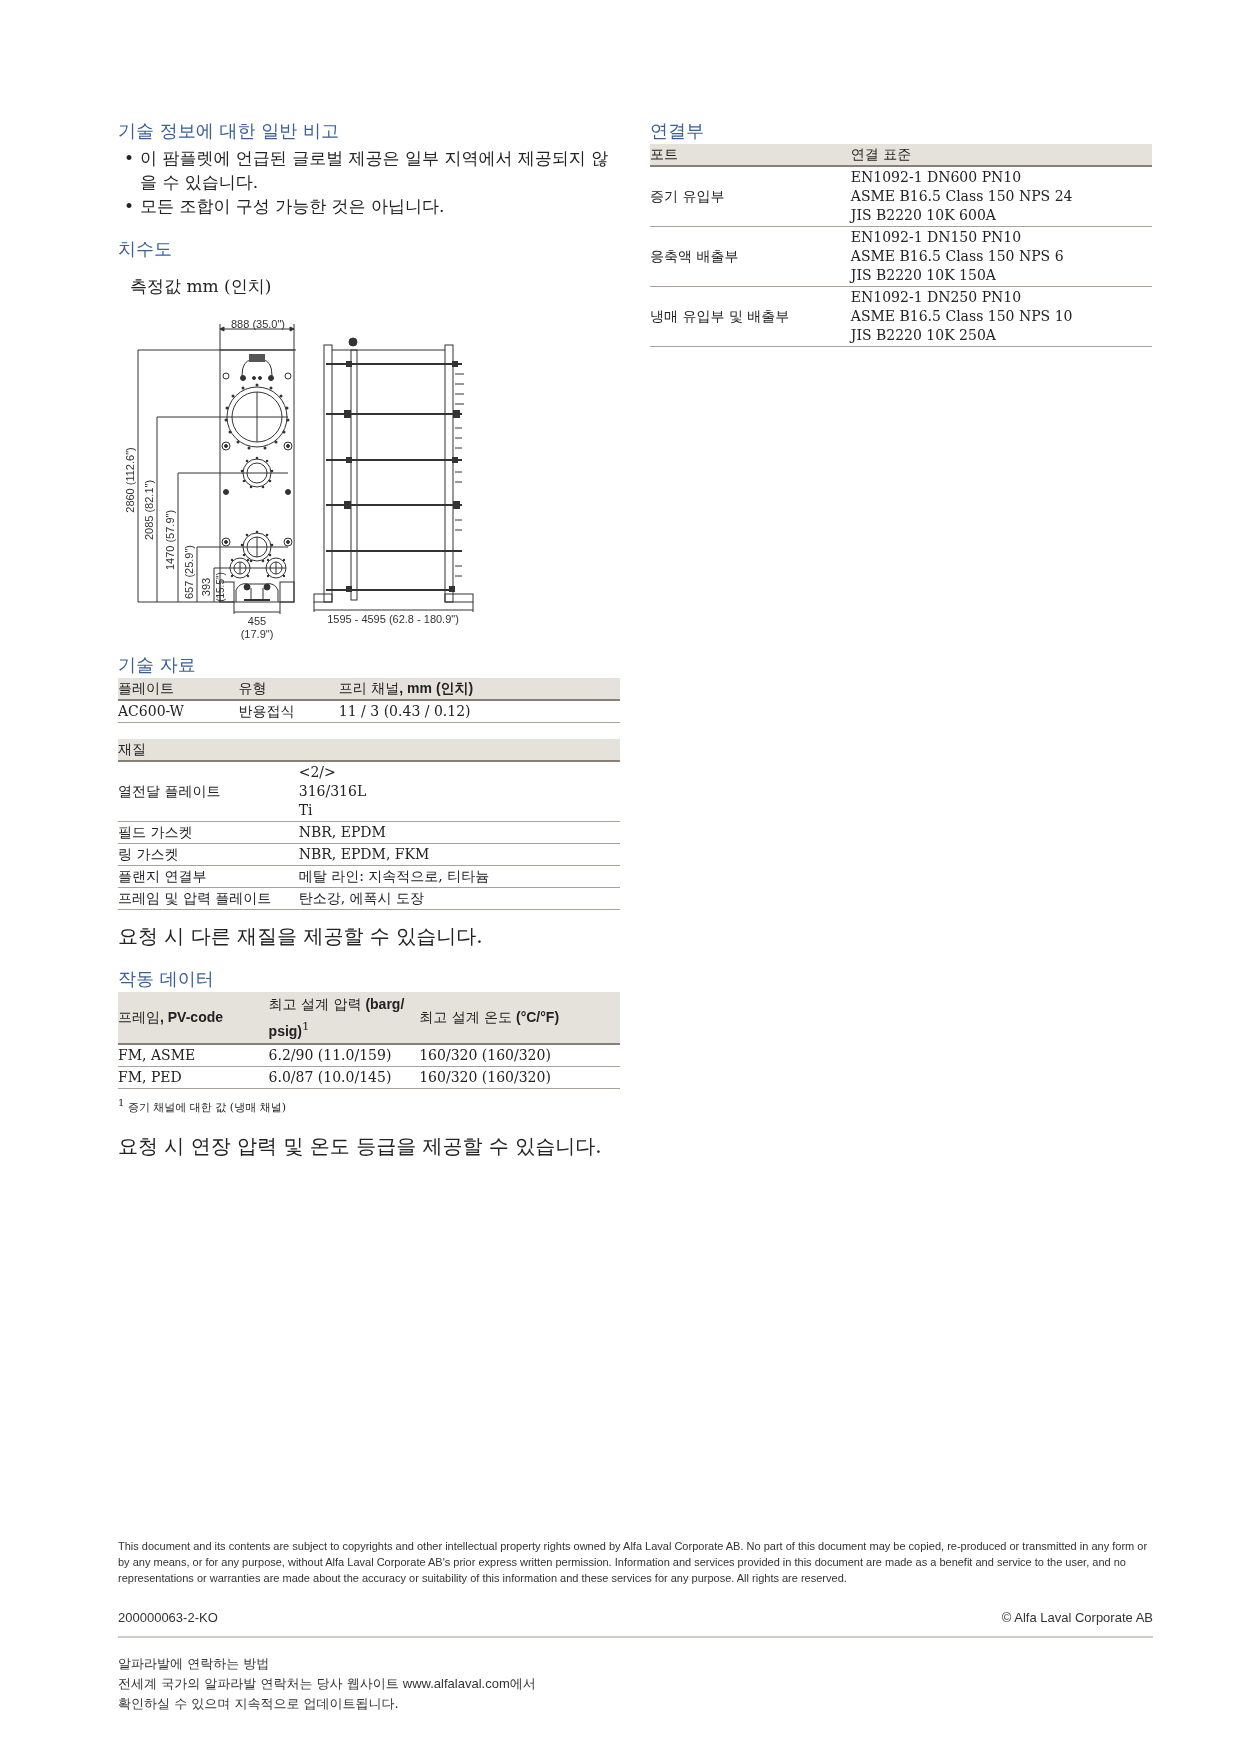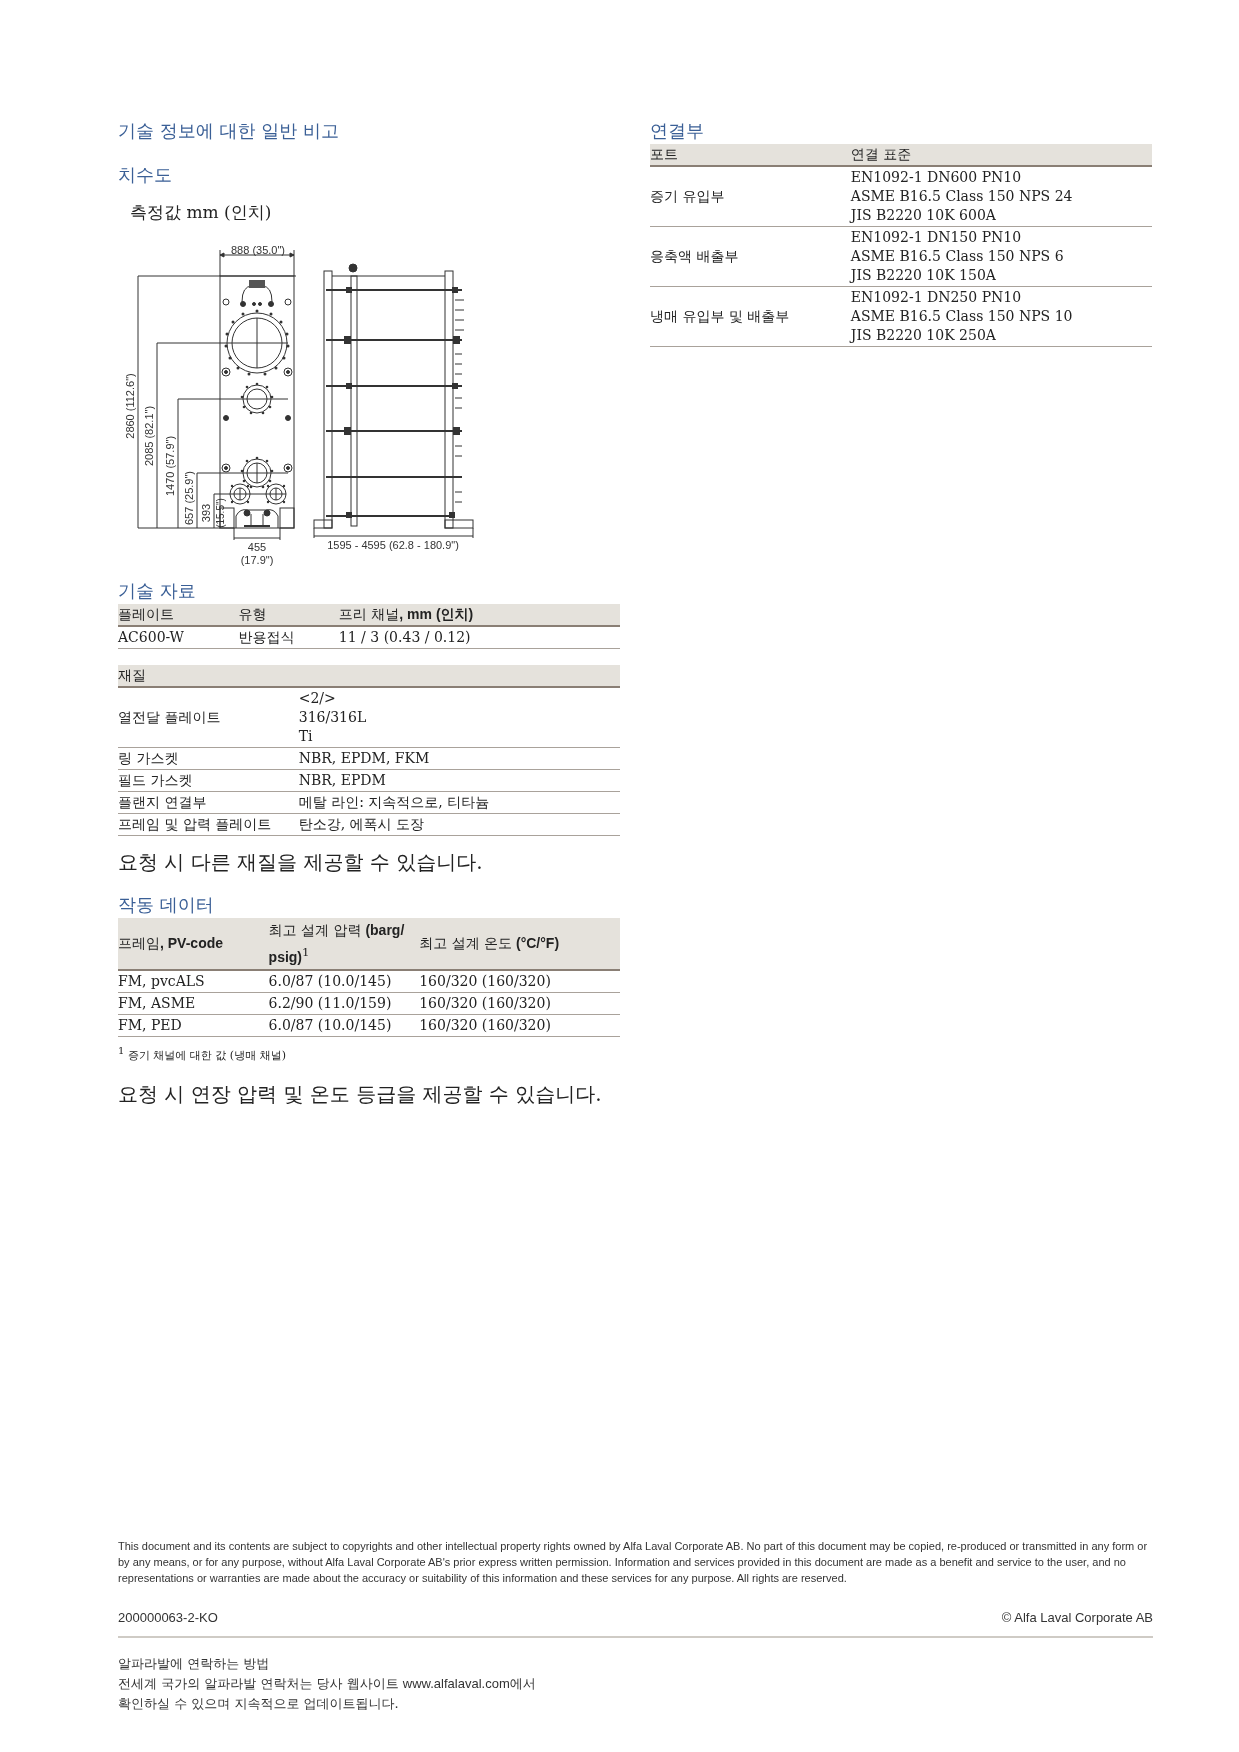--- a/index.html
+++ b/index.html
@@ -41,20 +41,24 @@
     .contact { position: absolute; left: 118px; top: 1654px; font-size: 13px; line-height: 20px; color: #333; }
     .contact .sans { font-family: "Liberation Sans", sans-serif; }
   </style>
 </head>
 <body>
 
 <div class="col-left">
 
   <section>
     <h2 class="h-title">기술 정보에 대한 일반 비고</h2>
+    <ul class="bullets">
+      <li>이 팜플렛에 언급된 글로벌 제공은 일부 지역에서 제공되지 않을 수 있습니다.</li>
+      <li>모든 조합이 구성 가능한 것은 아닙니다.</li>
+    </ul>
   </section>
 
   <section class="sec">
     <h2 class="h-title">치수도</h2>
     <p class="subtext">측정값 mm (인치)</p>
 
     <div class="diagram">
       <svg width="380" height="330" viewBox="0 0 380 330" xmlns="http://www.w3.org/2000/svg" font-family="Liberation Sans, sans-serif" font-size="11" fill="none" stroke="#333" stroke-width="1">
 
         <rect x="114" y="40" width="74" height="252"></rect>
@@ -266,26 +270,26 @@
       <tbody>
         <tr class="group">
           <td style="width:36%">열전달 플레이트</td>
           <td>
             <div>&lt;2/&gt;</div>
             <div>316/316L</div>
             <div>Ti</div>
           </td>
         </tr>
         <tr class="group">
+          <td>필드 가스켓</td>
+          <td>NBR, EPDM</td>
+        </tr>
+        <tr class="group">
           <td>링 가스켓</td>
           <td>NBR, EPDM, FKM</td>
-        </tr>
-        <tr class="group">
-          <td>필드 가스켓</td>
-          <td>NBR, EPDM</td>
         </tr>
         <tr class="group">
           <td>플랜지 연결부</td>
           <td>메탈 라인: 지속적으로, 티타늄</td>
         </tr>
         <tr class="group">
           <td>프레임 및 압력 플레이트</td>
           <td>탄소강, 에폭시 도장</td>
         </tr>
       </tbody>
@@ -297,25 +301,20 @@
     <h2 class="h-title">작동 데이터</h2>
     <table class="spec">
       <thead>
         <tr>
           <th style="width:30%"><span>프레임</span><span class="sans-b">, PV-code</span></th>
           <th style="width:30%; line-height: 22px; margin-left: 24px;"><span>최고 설계 압력</span><span class="sans-b"> (barg/</span><br><span class="sans-b">psig)</span><sup>1</sup></th>
           <th><span>최고 설계 온도</span><span class="sans-b"> (°C/°F)</span></th>
         </tr>
       </thead>
       <tbody>
-        <tr class="group">
-          <td>FM, pvcALS</td>
-          <td>6.0/87 (10.0/145)</td>
-          <td>160/320 (160/320)</td>
-        </tr>
         <tr class="group">
           <td>FM, ASME</td>
           <td>6.2/90 (11.0/159)</td>
           <td>160/320 (160/320)</td>
         </tr>
         <tr class="group">
           <td>FM, PED</td>
           <td>6.0/87 (10.0/145)</td>
           <td>160/320 (160/320)</td>
         </tr>

